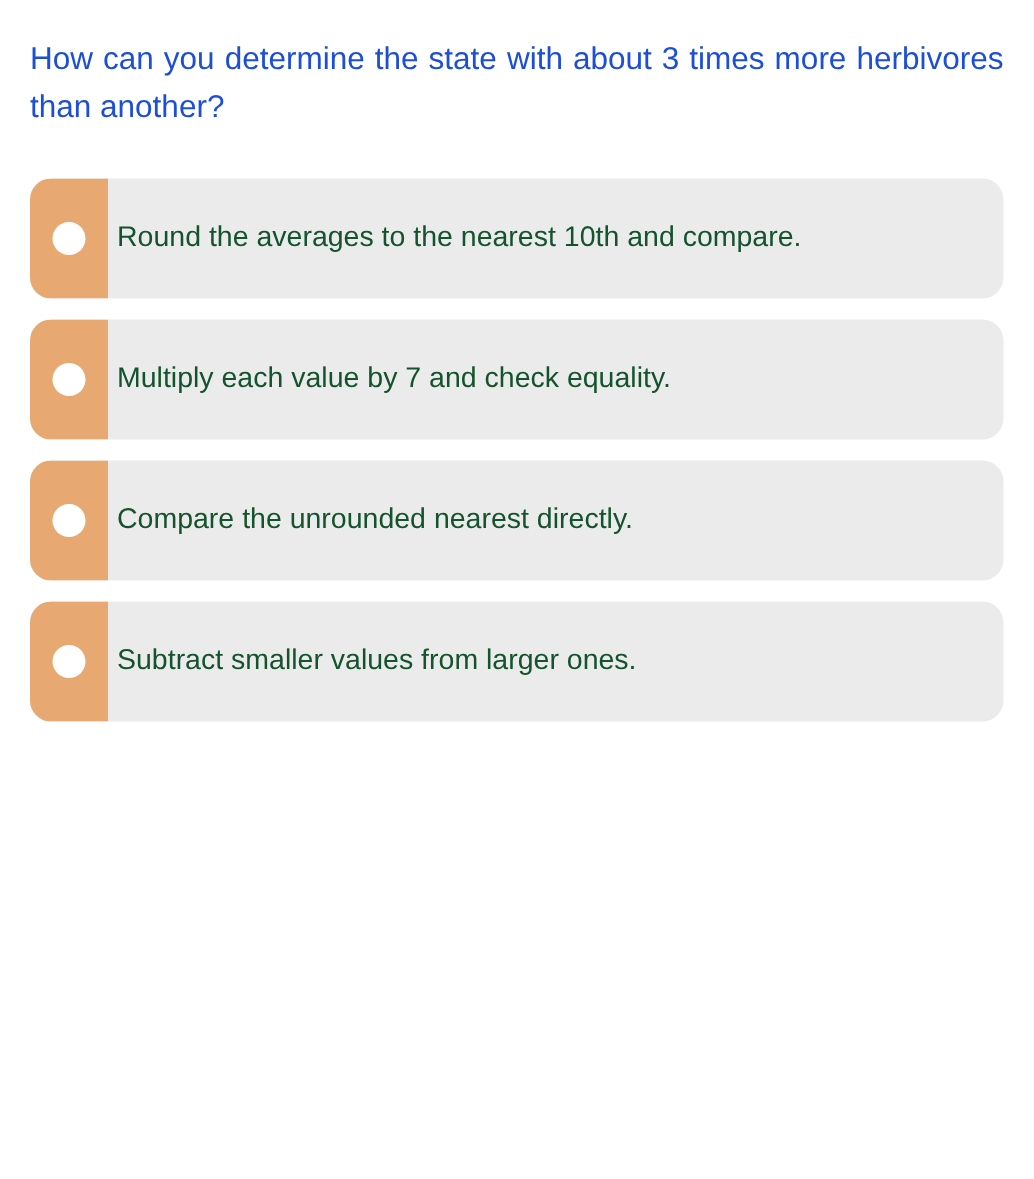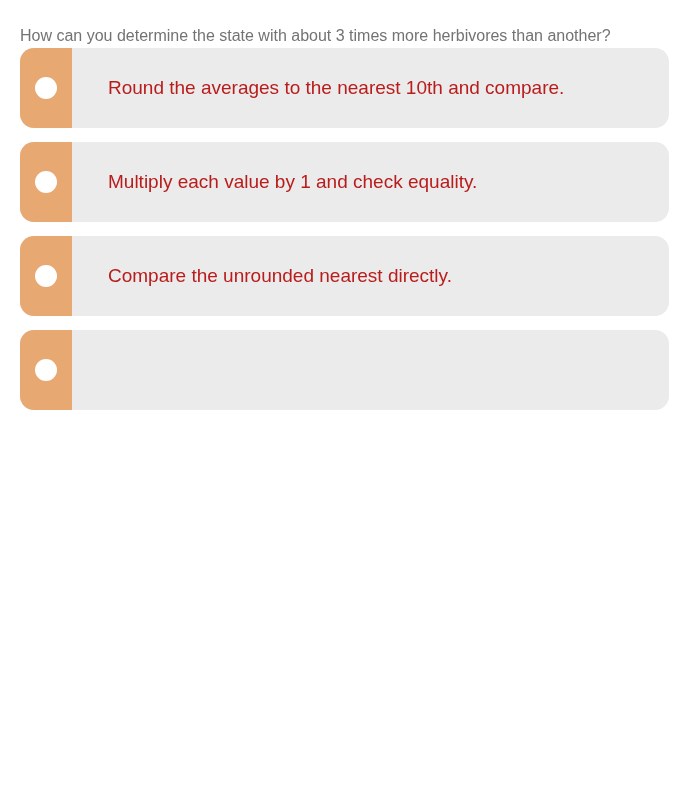--- a/index.html
+++ b/index.html
@@ -10,24 +10,25 @@
 
     body {
       width: 689px;
       min-height: 786px;
       background: #ffffff;
       font-family: Arial, sans-serif;
       padding: 24px 20px;
     }
 
     .question {
-      font-size: 16px;
+      font-size: 21px;
       line-height: 1.5;
-      color: #737373;
+      color: #1d4ed8;
       text-align: justify;
+      margin-bottom: 32px;
     }
 
     .options-list {
       display: flex;
       flex-direction: column;
       gap: 14px;
     }
 
     .option-item {
       display: flex;
@@ -52,53 +53,53 @@
       height: 22px;
       border-radius: 50%;
       background: #ffffff;
       border: none;
     }
 
     .option-text {
       padding: 16px 6px;
       font-size: 19px;
       line-height: 1.45;
-      color: #b91c1c;
+      color: #14532d;
       display: flex;
       align-items: center;
-      margin-left: 30px;
     }
   </style>
 </head>
 <body>
 
 <p class="question">How can you determine the state with about 3 times more herbivores than another?</p>
 
 <div class="options-list">
 
   <div class="option-item">
     <div class="option-left-bar">
       <div class="option-radio"></div>
     </div>
     <div class="option-text">Round the averages to the nearest 10th and compare.</div>
   </div>
 
   <div class="option-item">
     <div class="option-left-bar">
       <div class="option-radio"></div>
     </div>
-    <div class="option-text">Multiply each value by 1 and check equality.</div>
+    <div class="option-text">Multiply each value by 7 and check equality.</div>
   </div>
 
   <div class="option-item">
     <div class="option-left-bar">
       <div class="option-radio"></div>
     </div>
     <div class="option-text">Compare the unrounded nearest directly.</div>
   </div>
 
   <div class="option-item">
     <div class="option-left-bar">
       <div class="option-radio"></div>
     </div>
+    <div class="option-text">Subtract smaller values from larger ones.</div>
   </div>
 
 </div>
 
 </body></html>

